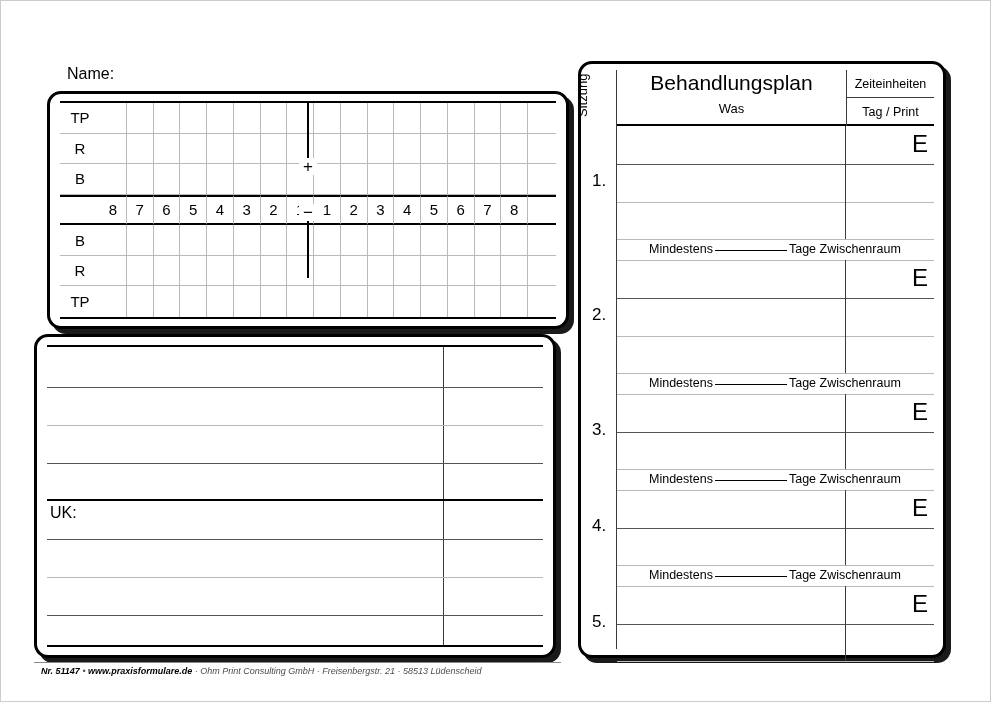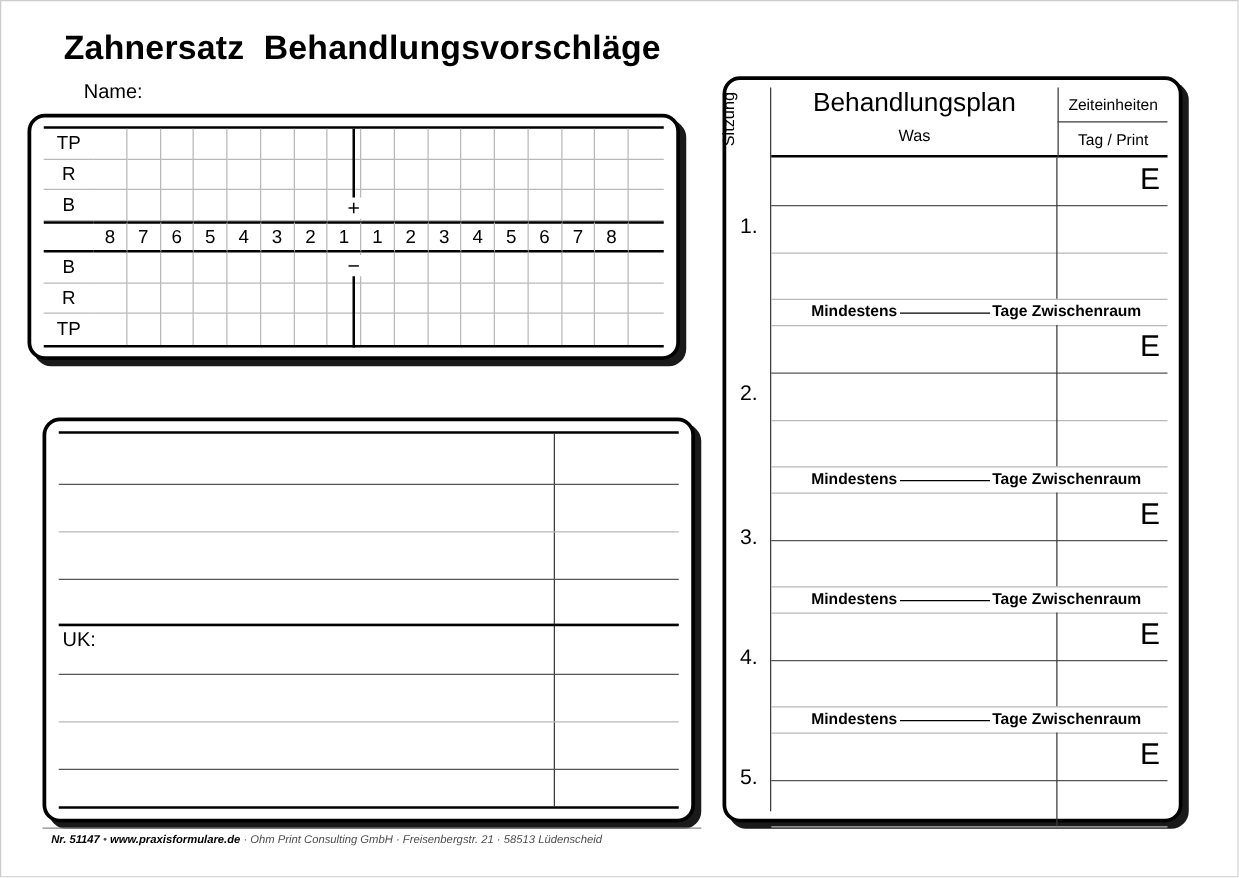--- a/index.html
+++ b/index.html
@@ -45,21 +45,21 @@
   
   .card {
     position: absolute;
     background: #ffffff;
     border: 3px solid #000000;
     border-radius: 14px;
     box-shadow: 5px 5px 0 0 #1a1a1a;
   }
 
   
-  #dental-card { left: 21px; top: 90px; width: 522px; height: 197px; }
+  #dental-card { left: 46px; top: 90px; width: 522px; height: 238px; }
 
   #dental-grid {
     position: absolute;
     left: 10px; right: 10px; top: 7px; bottom: 7px;
     display: grid;
     grid-template-columns: 40px repeat(16, 1fr) 28px;
     grid-template-rows: repeat(7, 1fr);
     border-top: 2px solid #000;
     border-bottom: 2px solid #000;
   }
@@ -244,21 +244,20 @@
     right: 6px; top: 4px;
     font-size: 24px;
     color: #000;
   }
   .gap-row {
     position: absolute;
     left: 0; right: 0;
     height: 20px;
     font-size: 12.5px;
     color: #000;
-    font-weight: bold;
   }
   .gap-row .gap-inner {
     position: absolute;
     left: 32px;
     top: 2px;
     white-space: nowrap;
   }
   .gap-underline {
     display: inline-block;
     width: 72px;
@@ -282,21 +281,20 @@
     left: 33px; top: 661px;
     width: 527px; height: 1px;
     background: #8a8a8a;
   }
 </style>
 </head>
 <body>
 
 <div id="page">
 
-  <div id="doc-title">Zahnersatz  Behandlungsvorschläge</div>
   <div id="name-label">Name:</div>
   <div id="tag-label">Tag:</div>
 
   <div id="dental-card" class="card">
     <div id="dental-grid">
         <div class="dcell rowlabel">TP</div>
         <div class="dcell"></div>
         <div class="dcell"></div>
         <div class="dcell"></div>
         <div class="dcell"></div>

